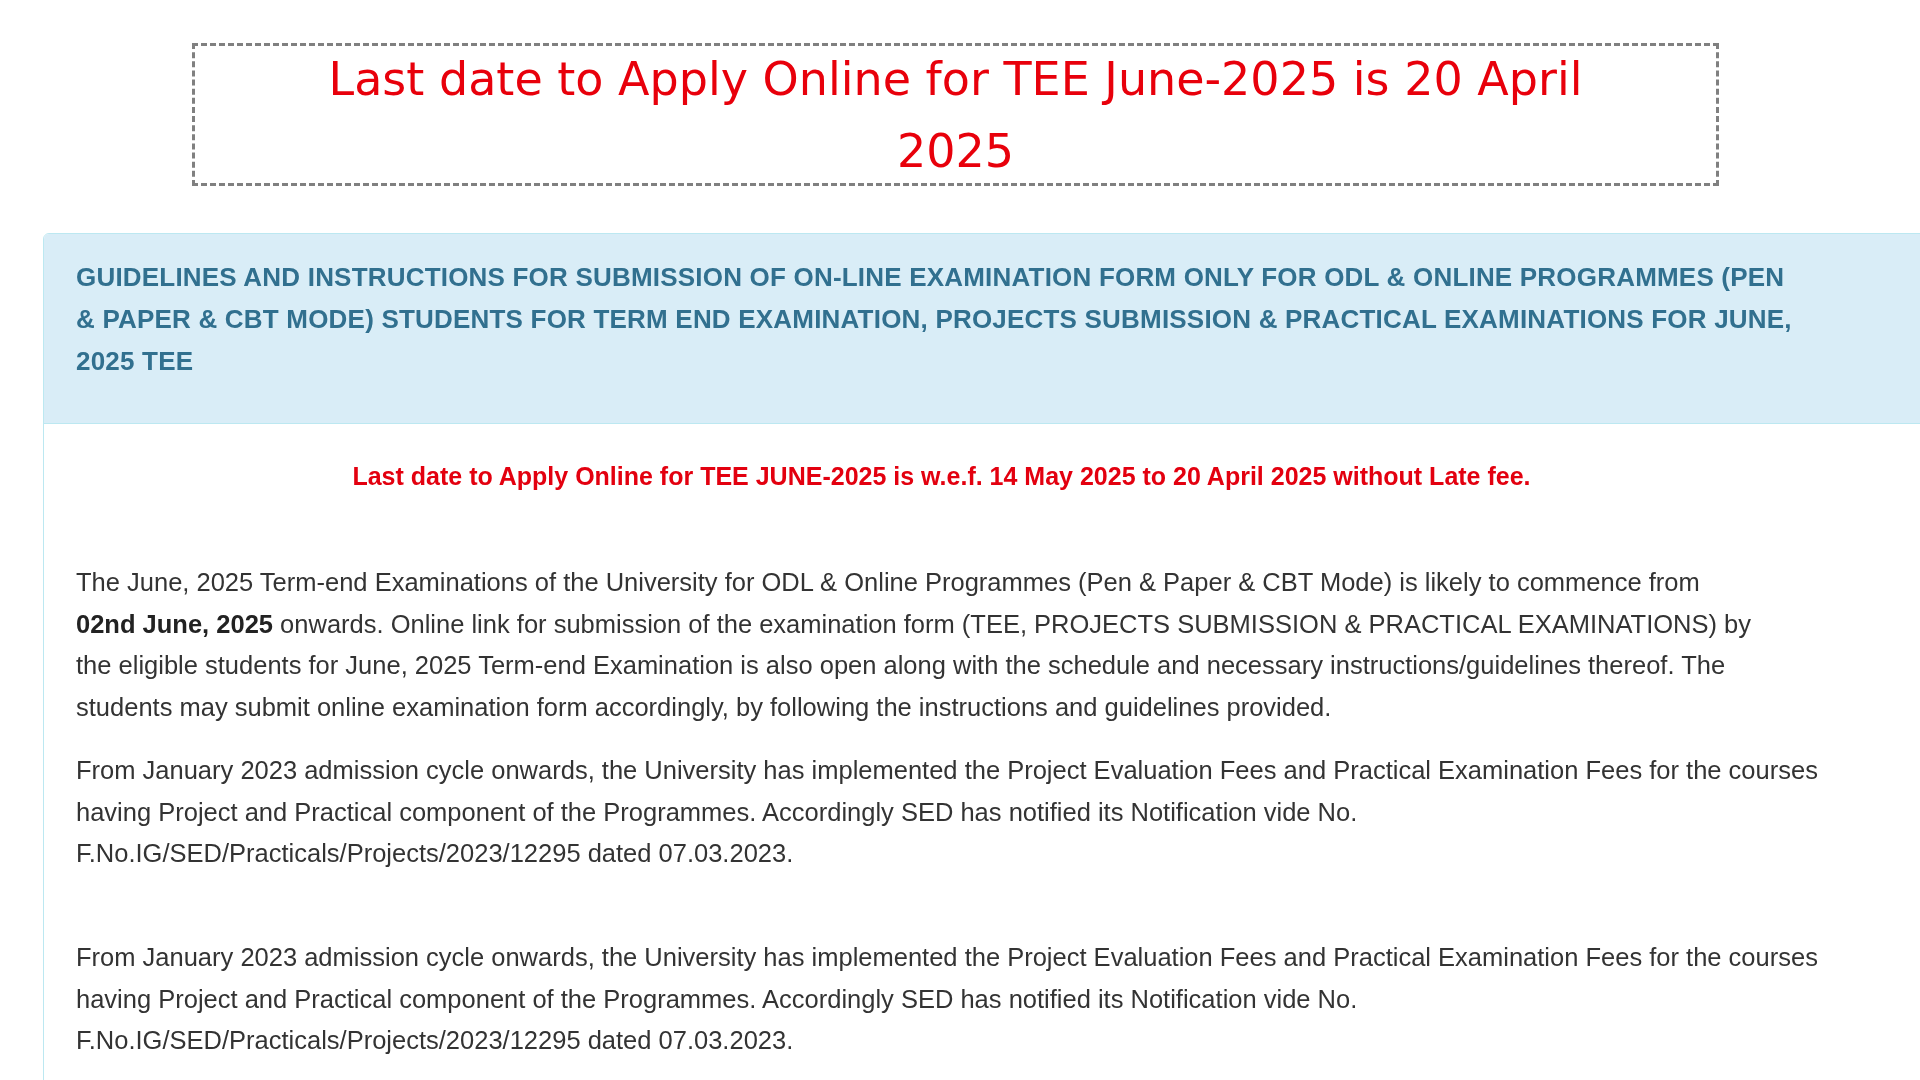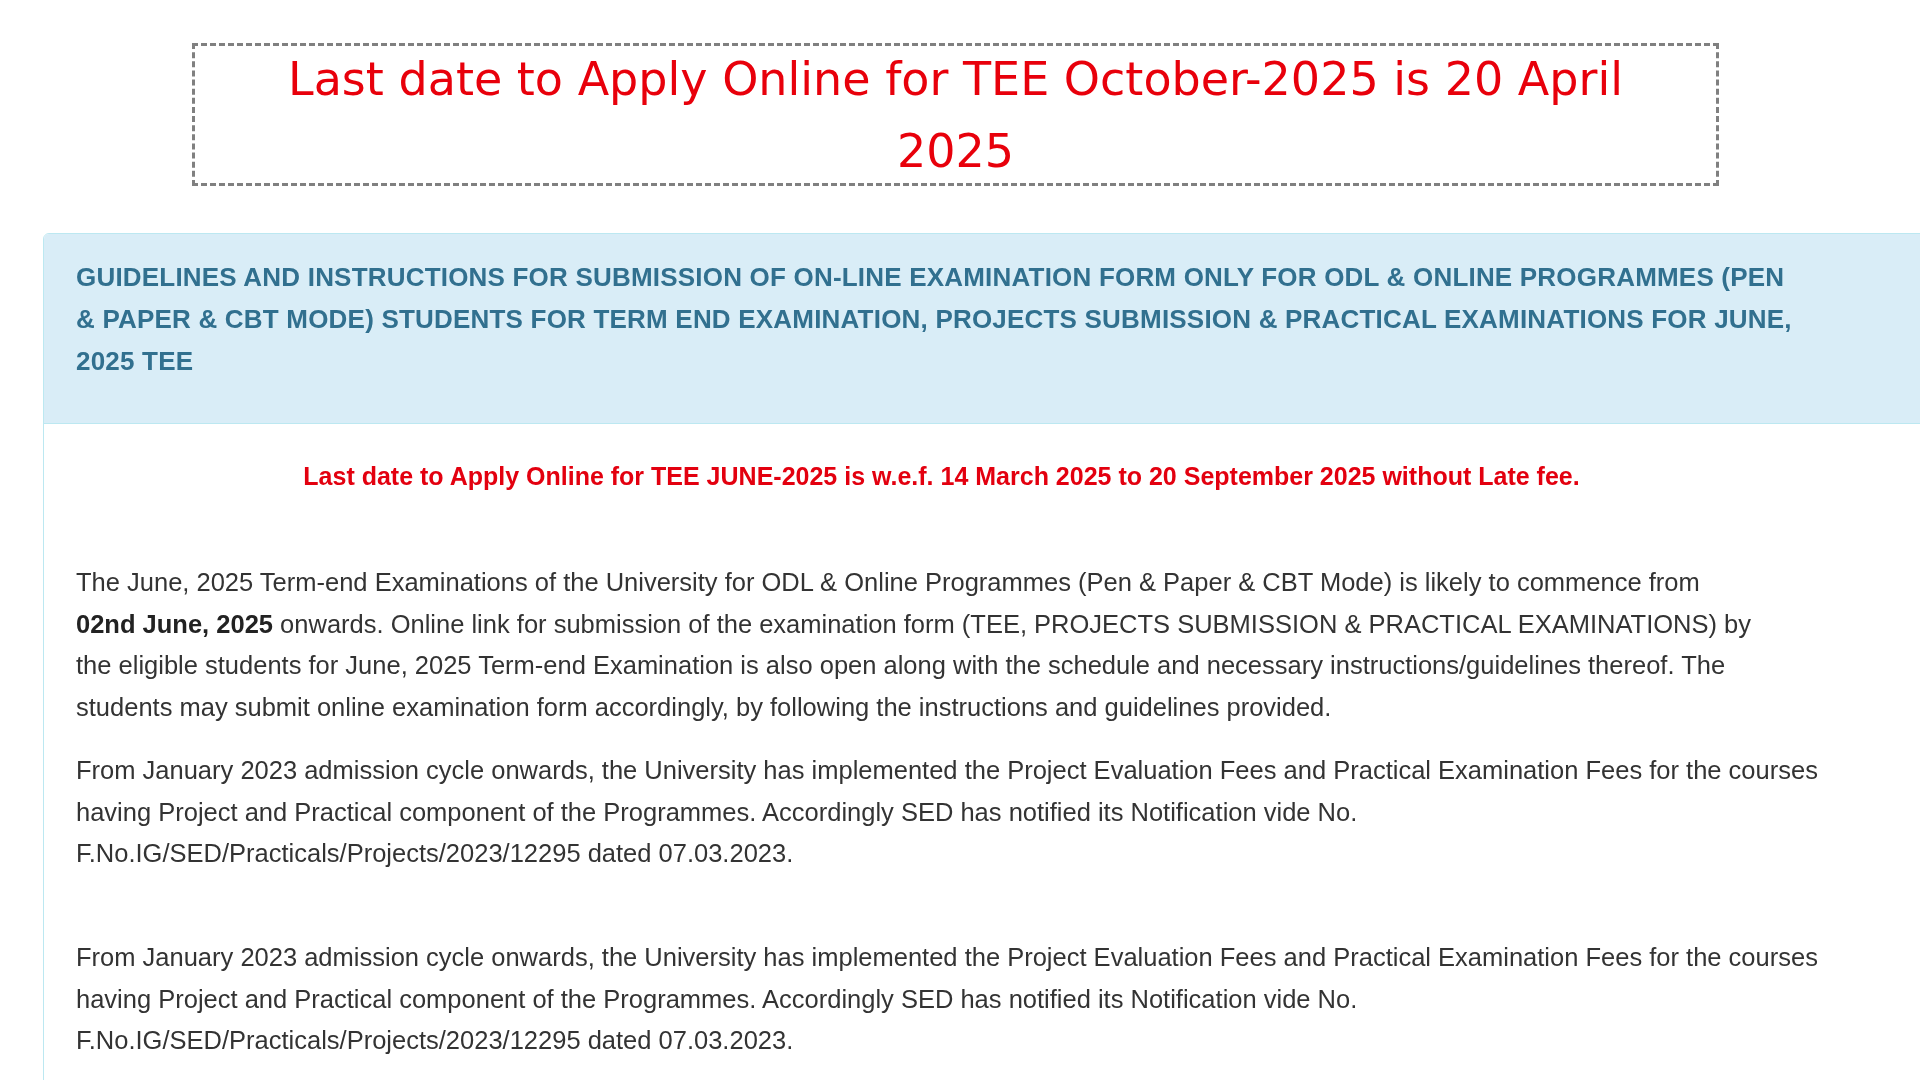--- a/index.html
+++ b/index.html
@@ -40,33 +40,33 @@
   .para b { color: #222; margin-top: 19px; }
   .p1 { top: 328px; }
   .p2 { top: 516px; }
   .p3 { top: 703px; }
   .clip { white-space: nowrap; }
 </style>
 </head>
 <body>
 
 <div class="notice-box">
-  <p class="notice-text">Last date to Apply Online for TEE October-2025 is 20 April 2025</p>
+  <p class="notice-text">Last date to Apply Online for TEE June-2025 is 20 April 2025</p>
 </div>
 
 <div class="panel">
   <div class="panel-heading">
     <div class="panel-title">
       <div class="clip">GUIDELINES AND INSTRUCTIONS FOR SUBMISSION OF ON-LINE EXAMINATION FORM ONLY FOR ODL &amp; ONLINE PROGRAMMES (PEN</div>
       <div class="clip">&amp; PAPER &amp; CBT MODE) STUDENTS FOR TERM END EXAMINATION, PROJECTS SUBMISSION &amp; PRACTICAL EXAMINATIONS FOR JUNE,</div>
       <div class="clip">2025 TEE</div>
     </div>
   </div>
 
-  <p class="red-line">Last date to Apply Online for TEE JUNE-2025 is w.e.f. 14 March 2025 to 20 September 2025 without Late fee.</p>
+  <p class="red-line">Last date to Apply Online for TEE JUNE-2025 is w.e.f. 14 May 2025 to 20 April 2025 without Late fee.</p>
 
   <div class="para p1">
     <div class="clip">The June, 2025 Term-end Examinations of the University for ODL &amp; Online Programmes (Pen &amp; Paper &amp; CBT Mode) is likely to commence from</div>
     <div class="clip"><b>02nd June, 2025</b><span> onwards. Online link for submission of the examination form (TEE, PROJECTS SUBMISSION &amp; PRACTICAL EXAMINATIONS) by</span></div>
     <div class="clip">the eligible students for June, 2025 Term-end Examination is also open along with the schedule and necessary instructions/guidelines thereof. The</div>
     <div class="clip">students may submit online examination form accordingly, by following the instructions and guidelines provided.</div>
   </div>
 
   <div class="para p2">
     <div class="clip">From January 2023 admission cycle onwards, the University has implemented the Project Evaluation Fees and Practical Examination Fees for the courses</div>

